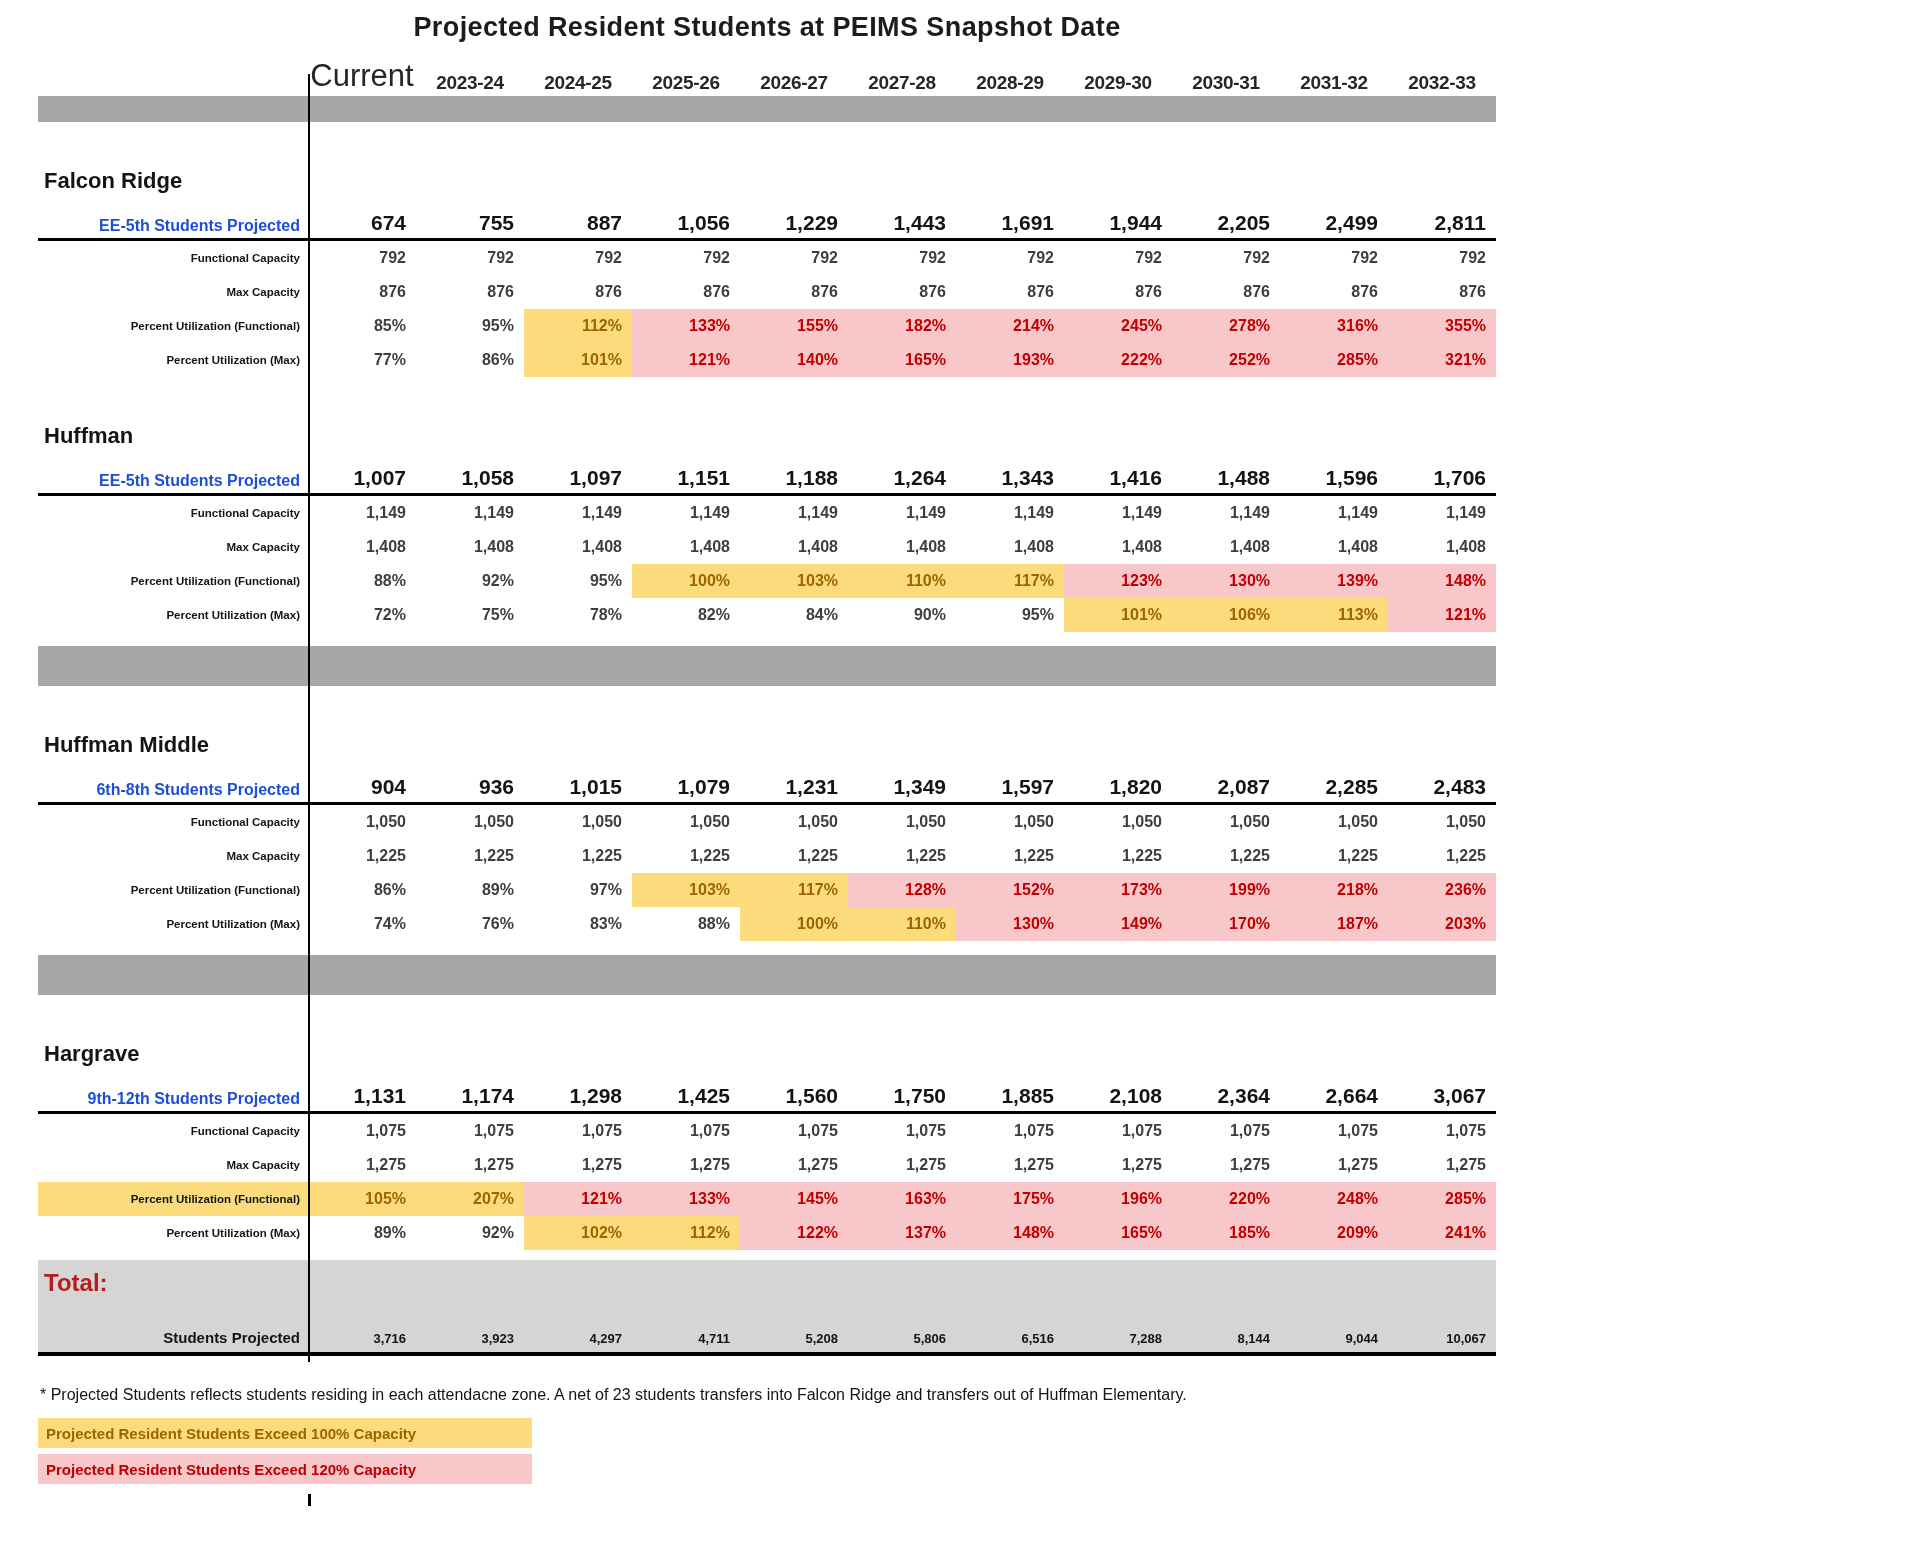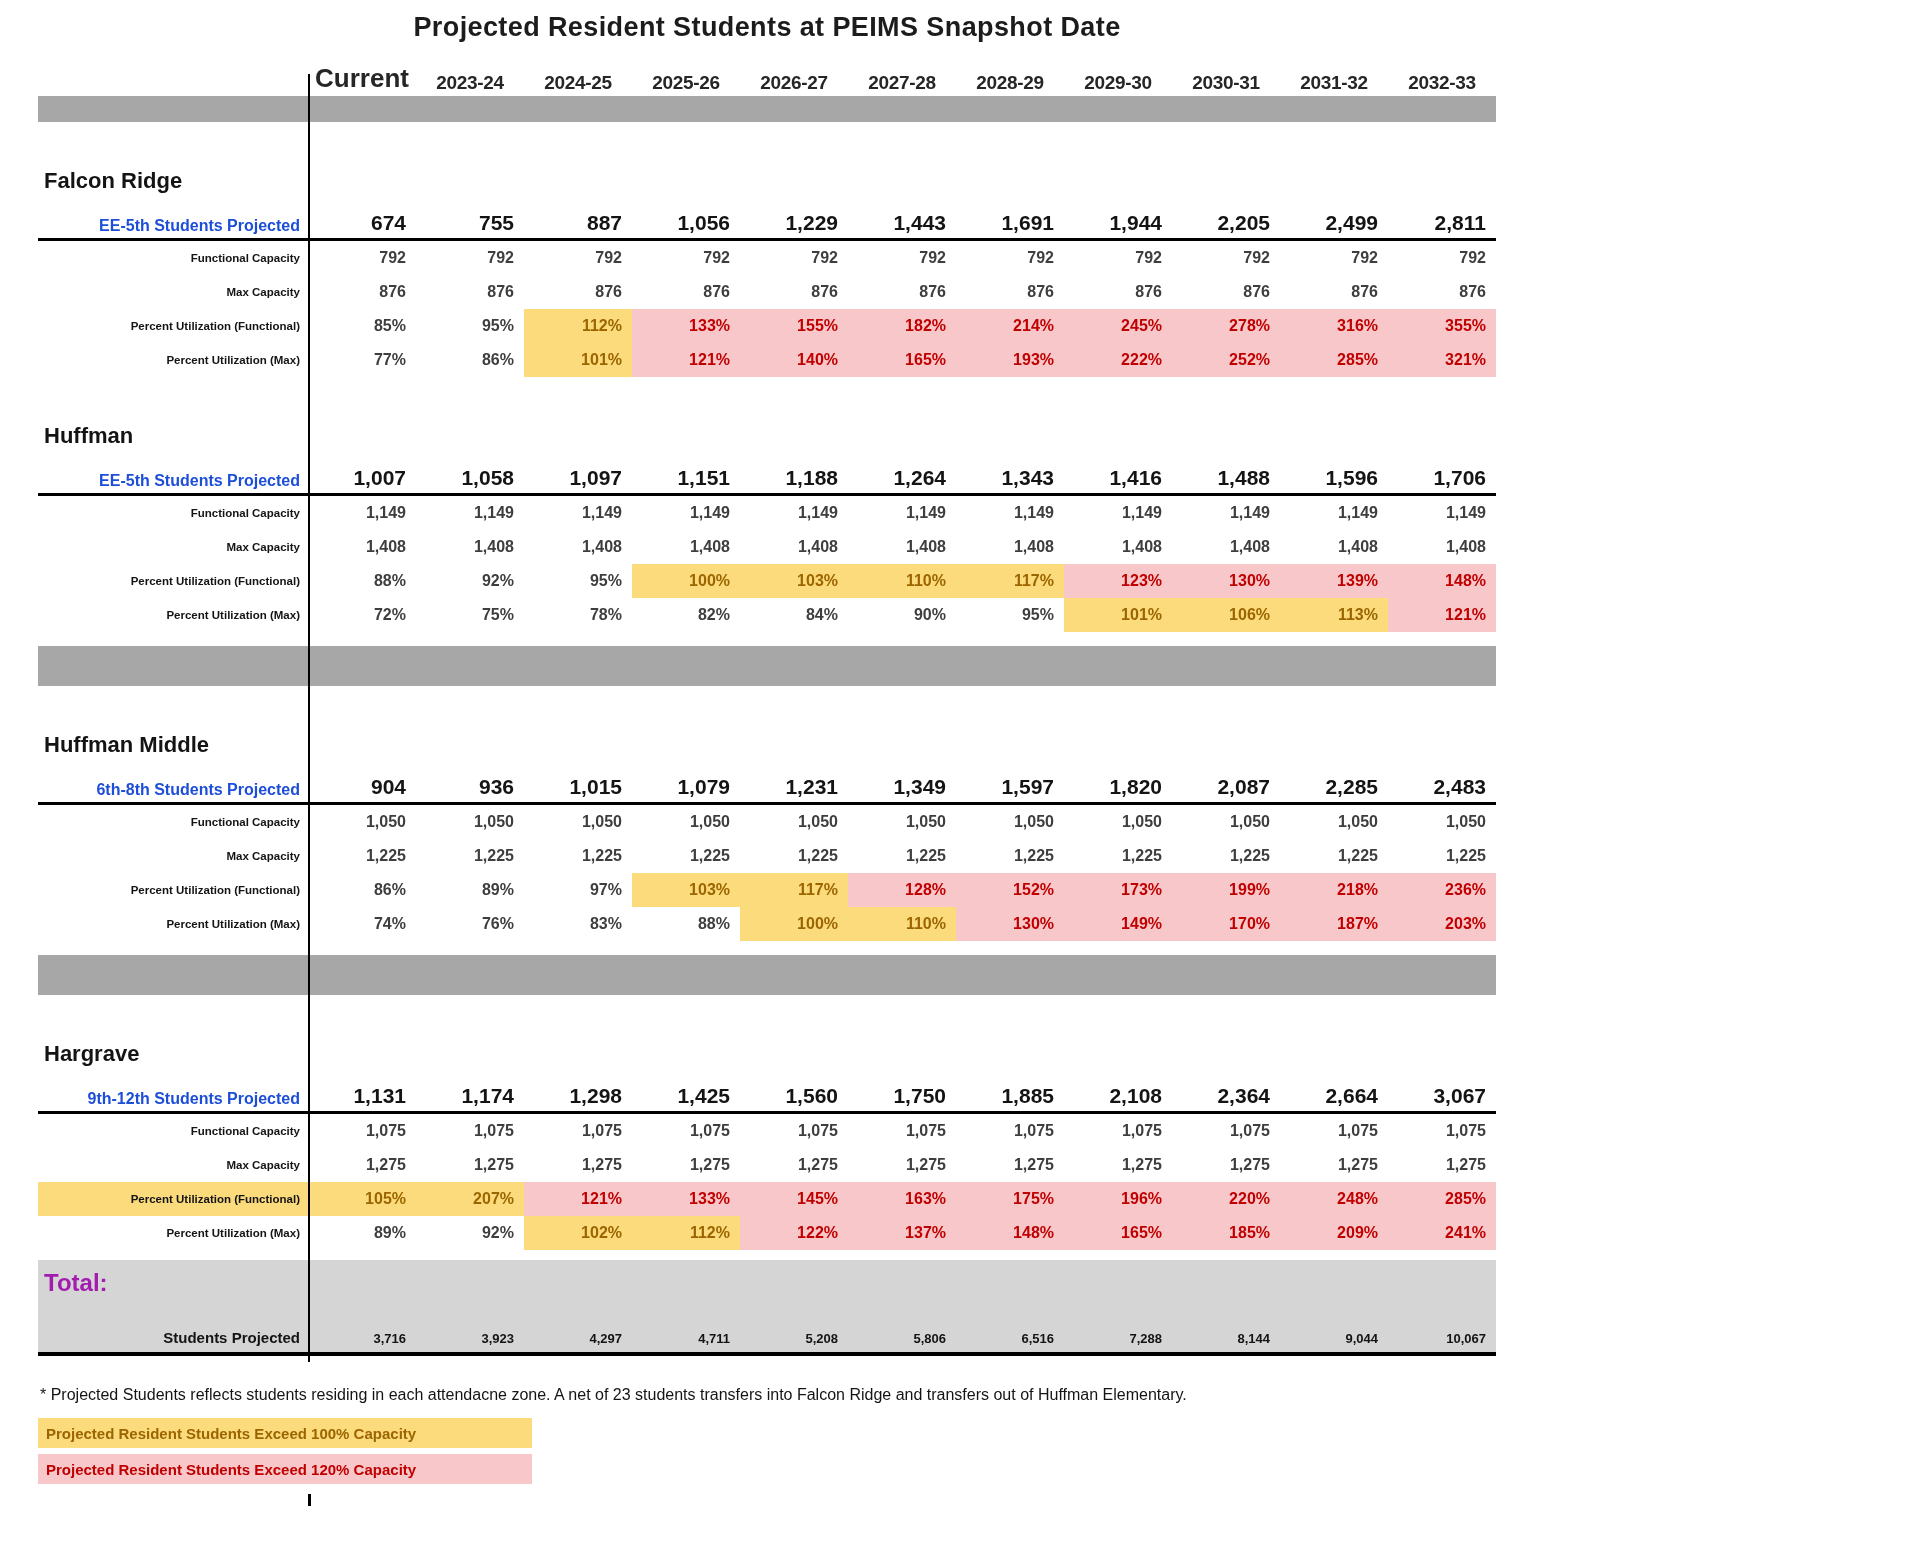--- a/index.html
+++ b/index.html
@@ -12,21 +12,21 @@
     text-align:center; font-weight:bold; font-size:27px; color:#1c1c1c;
     padding-top:12px; height:38px; letter-spacing:.4px;
   }
   .grid { display:grid; grid-template-columns:270px repeat(11,108px); }
   .cell {
     display:flex; justify-content:flex-end; align-items:center;
     padding-right:10px; box-sizing:border-box; height:100%;
   }
   .header-row { height:46px; }
   .header-row .cell { justify-content:center; align-items:flex-end; padding:0 0 2px 0; }
-  .c-hdr-current { font-size:26px; font-weight:bold; color:#262626; }
+  .c-hdr-current { font-size:31px; font-weight:normal; color:#262626; }
   .c-hdr-year { font-size:19px; font-weight:bold; color:#262626; letter-spacing:-.3px; }
   .band { height:26px; background:#a7a7a7; }
   .band.thick { height:40px; margin-top:14px; }
   .section { margin-top:30px; }
   .r-title { height:42px; }
   .school-name {
     grid-column:1 / -1; font-size:22px; font-weight:bold; color:#141414;
     padding-left:6px; display:flex; align-items:flex-end;
   }
   .r-students { height:44px; border-bottom:3px solid #000; }
@@ -36,21 +36,21 @@
   .r-cap, .r-pct { height:34px; }
   .cap-label { font-size:11.5px; font-weight:bold; color:#141414; padding-right:8px; }
   .val { font-size:16px; font-weight:bold; color:#3e3e3e; }
   .hl-y { background:#fbdb7b;padding-left:8px; }
   .hl-y.val, .legend-item.hl-y { color:#9c6500; }
   .hl-p { background:#f8c7ca; }
   .hl-p.val, .legend-item.hl-p { color:#c00000; }
   .total-block { margin-top:10px; background:#d5d5d5; border-bottom:4px solid #000; }
   .r-totaltitle { height:46px; }
   .total-label {
-    grid-column:1 / -1; font-size:24px; font-weight:bold; color:#a21caf;
+    grid-column:1 / -1; font-size:24px; font-weight:bold; color:#b91c1c;
     padding-left:6px; display:flex; align-items:center;
   }
   .r-totalrow { height:46px; }
   .r-totalrow .cell { align-items:flex-end; padding-bottom:6px; }
   .total-students-label { font-size:15px; font-weight:bold; color:#141414; padding-right:8px; }
   .total-val { font-size:13px; font-weight:bold; color:#141414; }
   .footnote { margin-top:30px; font-size:16px; font-weight:normal; color:#141414; padding-left:2px; }
   .legend { margin-top:14px; }
   .legend-item {
     width:494px; height:30px; display:flex; align-items:center;

